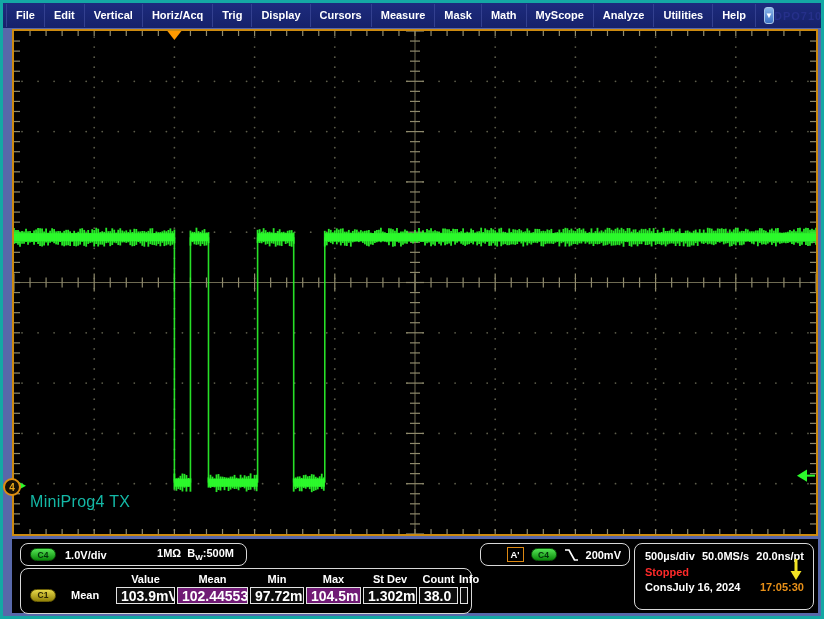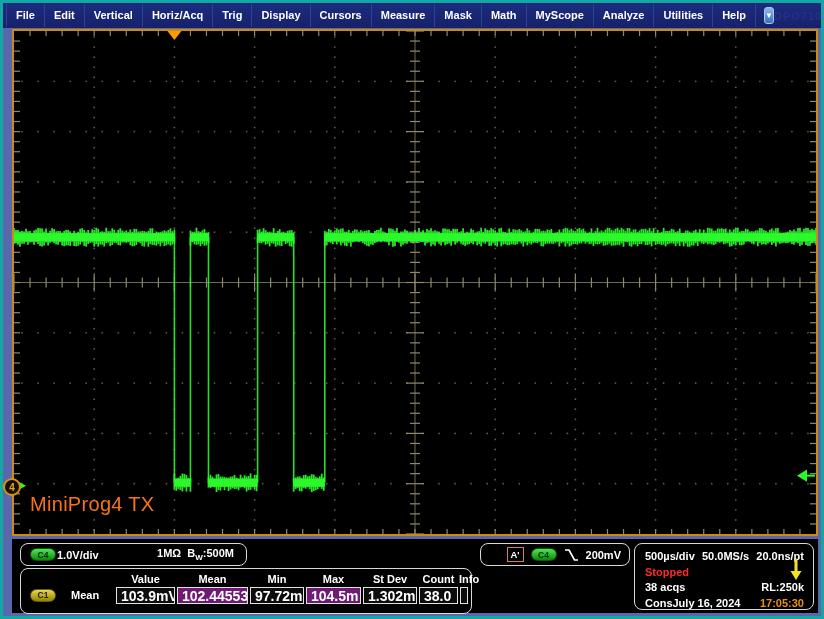--- a/index.html
+++ b/index.html
@@ -19,32 +19,32 @@
   .tb-spacer { flex:1; }
   .ghost-model { color:#26308a; font-size:11px; font-weight:bold; margin-right:28px; letter-spacing:1px; }
 
   
   .scope-area { position:absolute; left:9px; top:26px; width:806px; height:507px;
     border:2px solid #cc8a10; background:#000; }
   .scope-svg { position:absolute; left:0; top:0; width:802px; height:503px; }
   .ch-marker { position:absolute; left:-11px; top:447px; width:18px; height:18px; border-radius:50%;
     border:2px solid #dd8f12; background:#151005; color:#e8a81c; font-size:10px; font-weight:bold;
     display:flex; align-items:center; justify-content:center; z-index:3; }
-  .scope-label { position:absolute; left:16px; top:462px; color:#f97316; font-size:20px; letter-spacing:.3px; }
+  .scope-label { position:absolute; left:16px; top:462px; color:#14b8a6; font-size:16px; letter-spacing:.3px; }
 
   
   .bottom-panel { position:absolute; left:9px; top:536px; width:806px; height:74px; background:#000; }
   .rbox { position:absolute; border:1.5px solid #d8d8d8; border-radius:8px; background:#000;
     color:#fff; font-size:11px; font-weight:bold;justify-content:flex-end; }
   .ch-readout { left:8px; top:4px; width:227px; height:23px; display:flex; align-items:center; padding:0 12px 0 9px; }
   .pill { min-width:26px; height:13px; border-radius:7px; display:flex; align-items:center; justify-content:center;
     font-size:8.5px; font-weight:bold; padding:0 3px; }
   .pill-green { background:linear-gradient(#55e455,#0a8a0a); border:1px solid #0a5a0a; color:#03300a; }
   .pill-yellow { background:linear-gradient(#e6d84a,#948408); border:1px solid #6a5e06; color:#2a2403; }
-  .ch-scale { margin-left:1px; }
+  .ch-scale { margin-left:9px; }
   .ch-imp { margin-left:auto; }
   sub { font-size:8px; }
   .trig-readout { left:468px; top:4px; width:150px; height:23px; display:flex; align-items:center; gap:7px; padding:0 8px; }
   .trig-mode { width:17px; height:15px; border:1.5px solid #dd8812; background:#000; color:#fff;
     font-size:9.5px; font-weight:bold; display:flex; align-items:center; justify-content:center; }
   .info-panel { left:622px; top:4px; width:180px; height:67px; padding:5px 9px 0 10px; }
   .info-row { display:flex; justify-content:space-between; line-height:15.5px; }
   .status-stopped { color:#ff2a2a; }
   .clock { color:#e89018; }
   .date-left { display:flex; }
@@ -1641,24 +1641,20 @@
     <div class="rbox info-panel">
       <div class="info-row">
         <span>500µs/div</span>
         <span>50.0MS/s</span>
         <span>20.0ns/pt</span>
       </div>
       <div class="info-row">
         <span class="status-stopped">Stopped</span>
       </div>
       <div class="info-row">
-        <span>38 acqs</span>
-        <span>RL:250k</span>
-      </div>
-      <div class="info-row">
         <span class="date-left">
           <span>Cons</span>
           <span>July 16, 2024</span>
         </span>
         <span class="clock">17:05:30</span>
       </div>
       <svg class="trend-arrow" width="12" height="22" viewBox="0 0 12 22">
         <rect x="4.5" y="0" width="3" height="13" fill="#f2e224"></rect>
         <polygon points="0.5,12 11.5,12 6,21" fill="#f2e224"></polygon>
       </svg>

